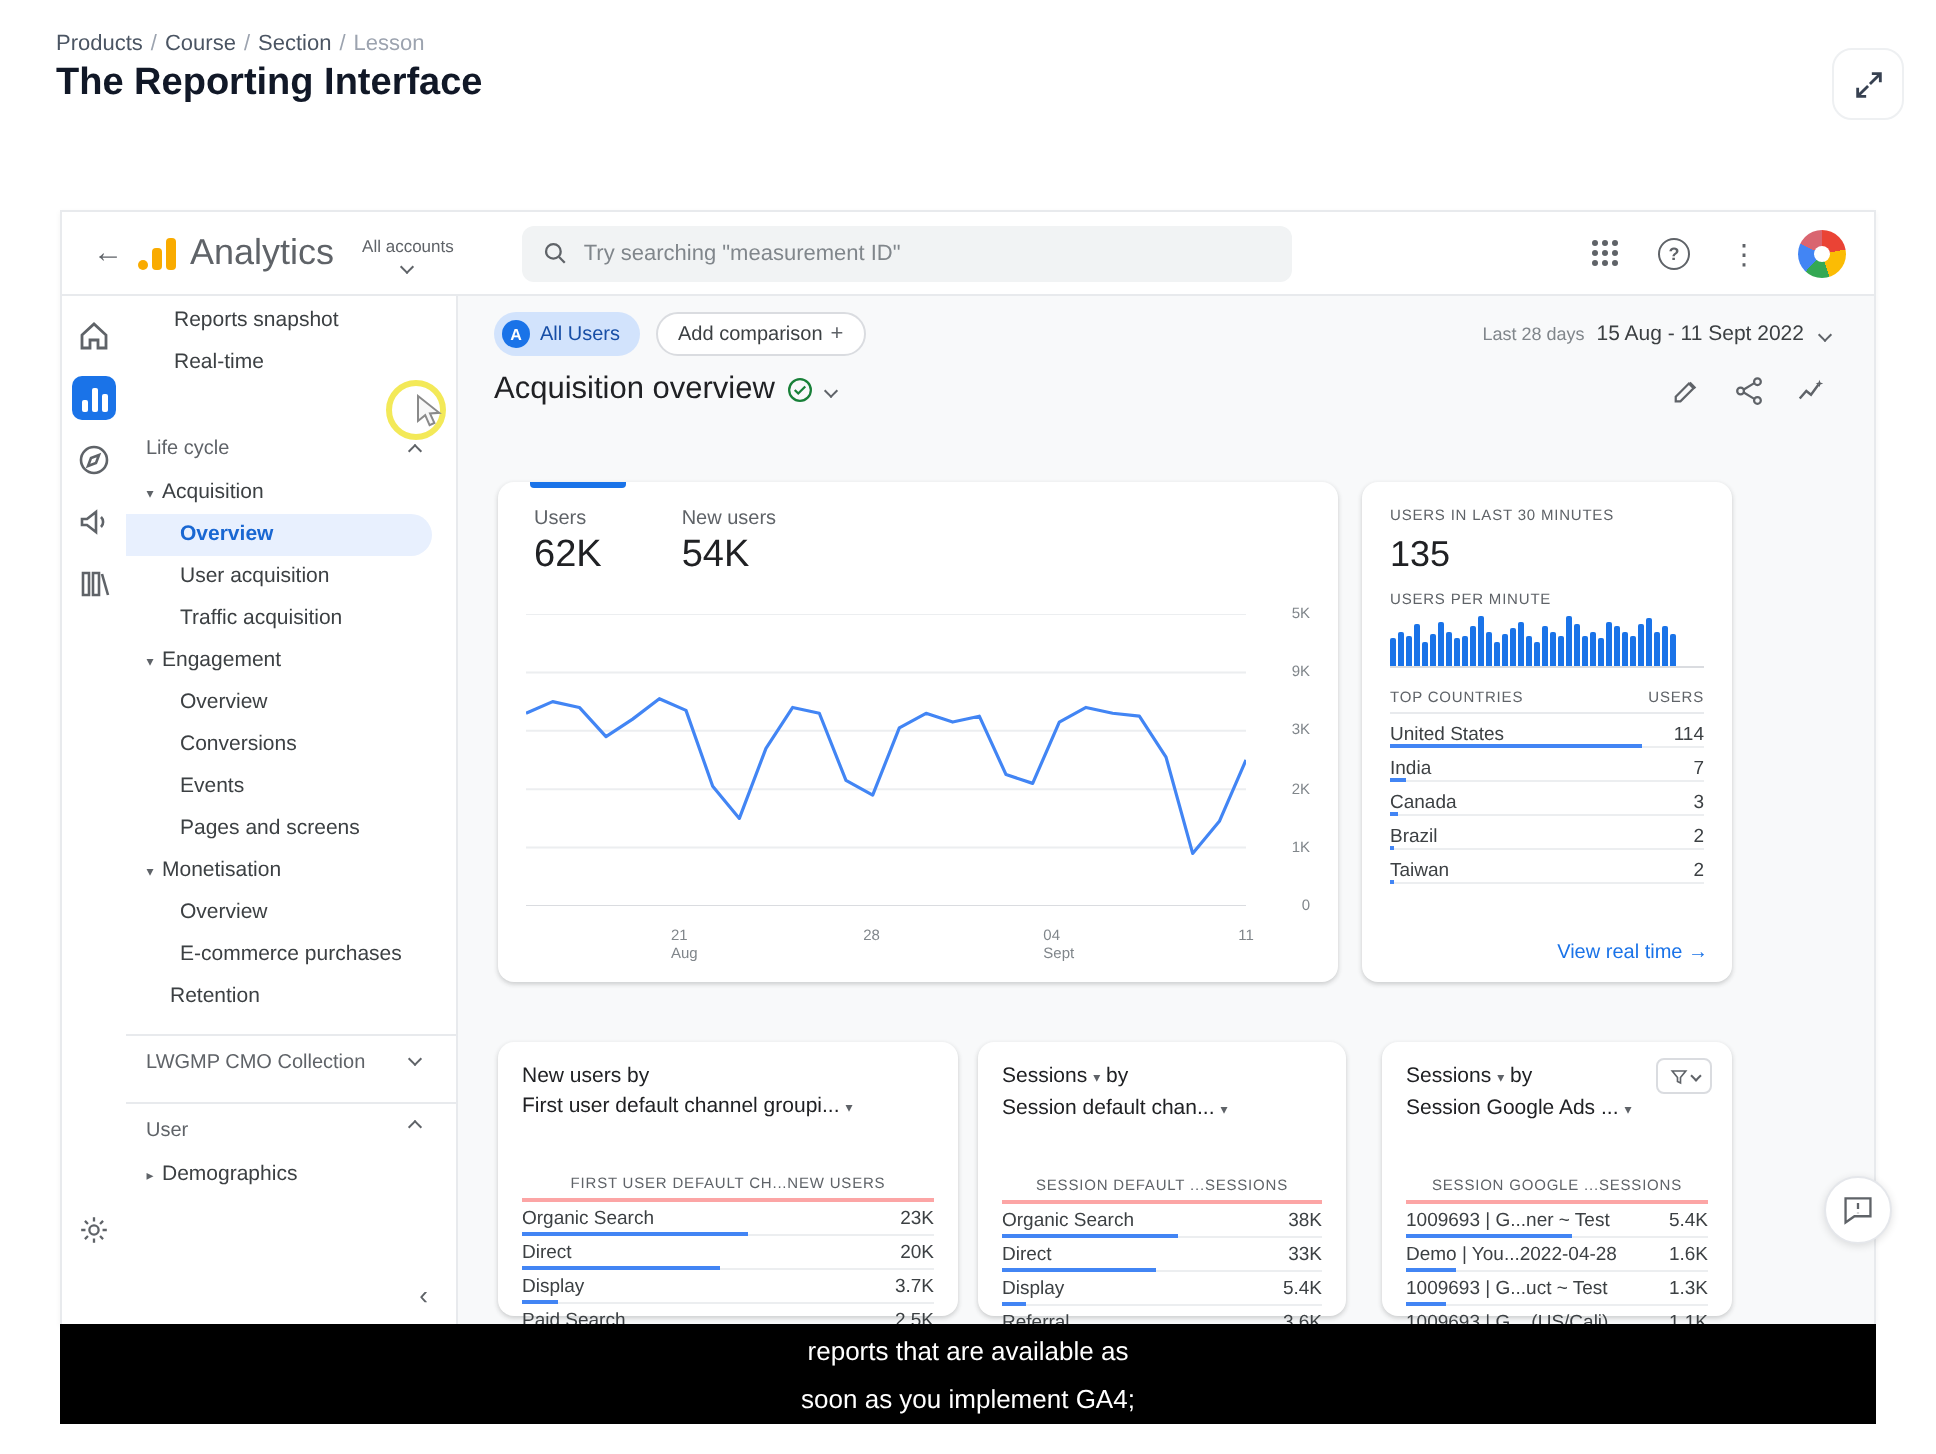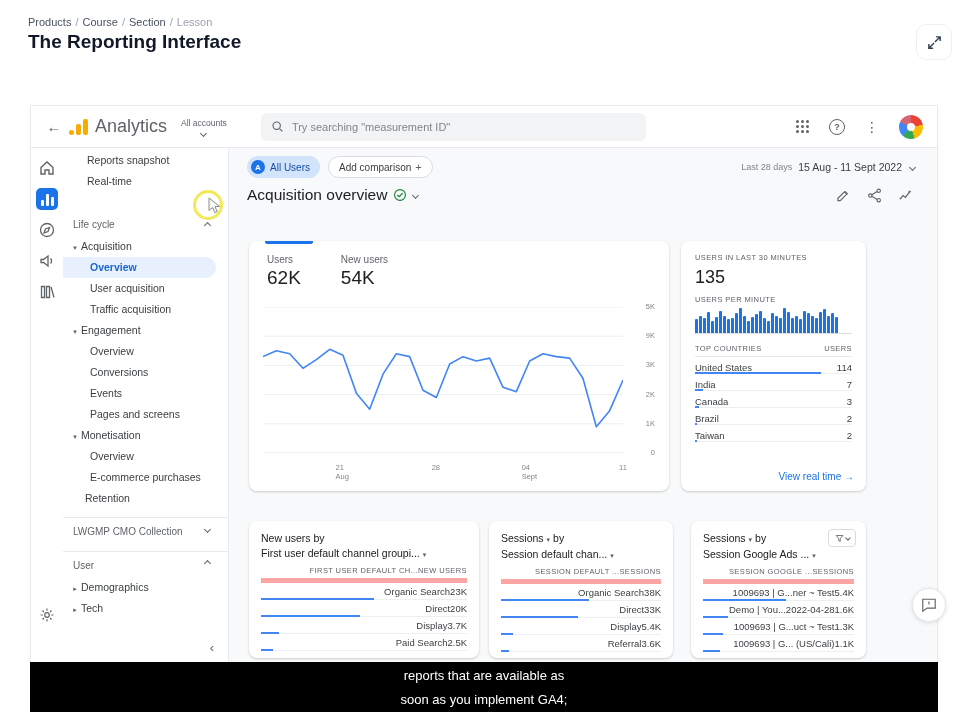--- a/index.html
+++ b/index.html
@@ -122,22 +122,22 @@
   .rt-link{position:absolute;right:12px;bottom:9px;font-size:10px;color:#1a73e8;cursor:pointer}
   .rt-link::after{content:"\00a0\2192"}
 
   
   .bcard{top:373px;height:137px;padding:10px 12px}
   .card-c{left:20px;width:230px}
   .card-d{left:260px;width:184px}
   .card-e{left:462px;width:175px}
   .b-title{font-size:10.5px;color:#202124;line-height:15px;white-space:nowrap;overflow:hidden}
   .caret::after{content:"\25BE";font-size:7px;color:#5f6368;margin-left:3px}
-  .b-cols{display:flex;justify-content:flex-end;margin-top:4px;padding-bottom:3px;border-bottom:5px solid #fca5a5}
-  .b-row{position:relative;display:flex;justify-content:flex-end;align-items:center;height:17px;border-bottom:1px solid #eceef0;font-size:9.5px;color:#3c4043;white-space:nowrap}
+  .b-cols{display:flex;justify-content:center;margin-top:25px;padding-bottom:3px;border-bottom:2px solid #fca5a5}
+  .b-row{position:relative;display:flex;justify-content:space-between;align-items:center;height:17px;border-bottom:1px solid #eceef0;font-size:9.5px;color:#3c4043;white-space:nowrap}
   .b-row .b-track{width:55%}
   .filter-btn{position:absolute;top:8px;right:10px;width:28px;height:18px;border:1px solid #dadce0;border-radius:4px;background:#fff;display:flex;align-items:center;justify-content:center;gap:2px;cursor:pointer}
 
   
   .highlight-ring{position:absolute;left:193px;top:190px;width:30px;height:30px;border:3px solid rgba(242,232,79,.95);border-radius:50%;z-index:5;pointer-events:none}
   .cursor{position:absolute;left:208px;top:197px;z-index:6}
   .feedback-btn{position:absolute;left:912px;top:588px;width:34px;height:34px;border-radius:50%;background:#fff;border:1px solid #e5e7eb;box-shadow:0 1px 4px rgba(0,0,0,.12);display:flex;align-items:center;justify-content:center;z-index:7;cursor:pointer}
 
   .caption{position:absolute;left:30px;top:662px;width:908px;height:50px;background:#000;color:#fff;text-align:center;font-size:13px;line-height:24px;padding-top:2px}
 </style>
@@ -262,21 +262,20 @@
         <div class="nav-row lvlg">Retention</div>
         <div class="nav-header bordered">
           <span>LWGMP CMO Collection</span>
           <span class="chev down"></span>
         </div>
         <div class="nav-header bordered">
           <span>User</span>
           <span class="chev up"></span>
         </div>
         <div class="nav-group"><span class="tri tri-right"></span><span>Demographics</span></div>
-        <div class="nav-group"><span class="tri tri-right"></span><span>Tech</span></div>
         <span class="collapse-btn"></span>
       </nav>
 
       <main class="ga-main">
         <div class="comparison-row">
           <div class="chip chip-allusers">
             <span class="chip-a">A</span>
             <span>All Users</span>
           </div>
           <div class="chip chip-add">

